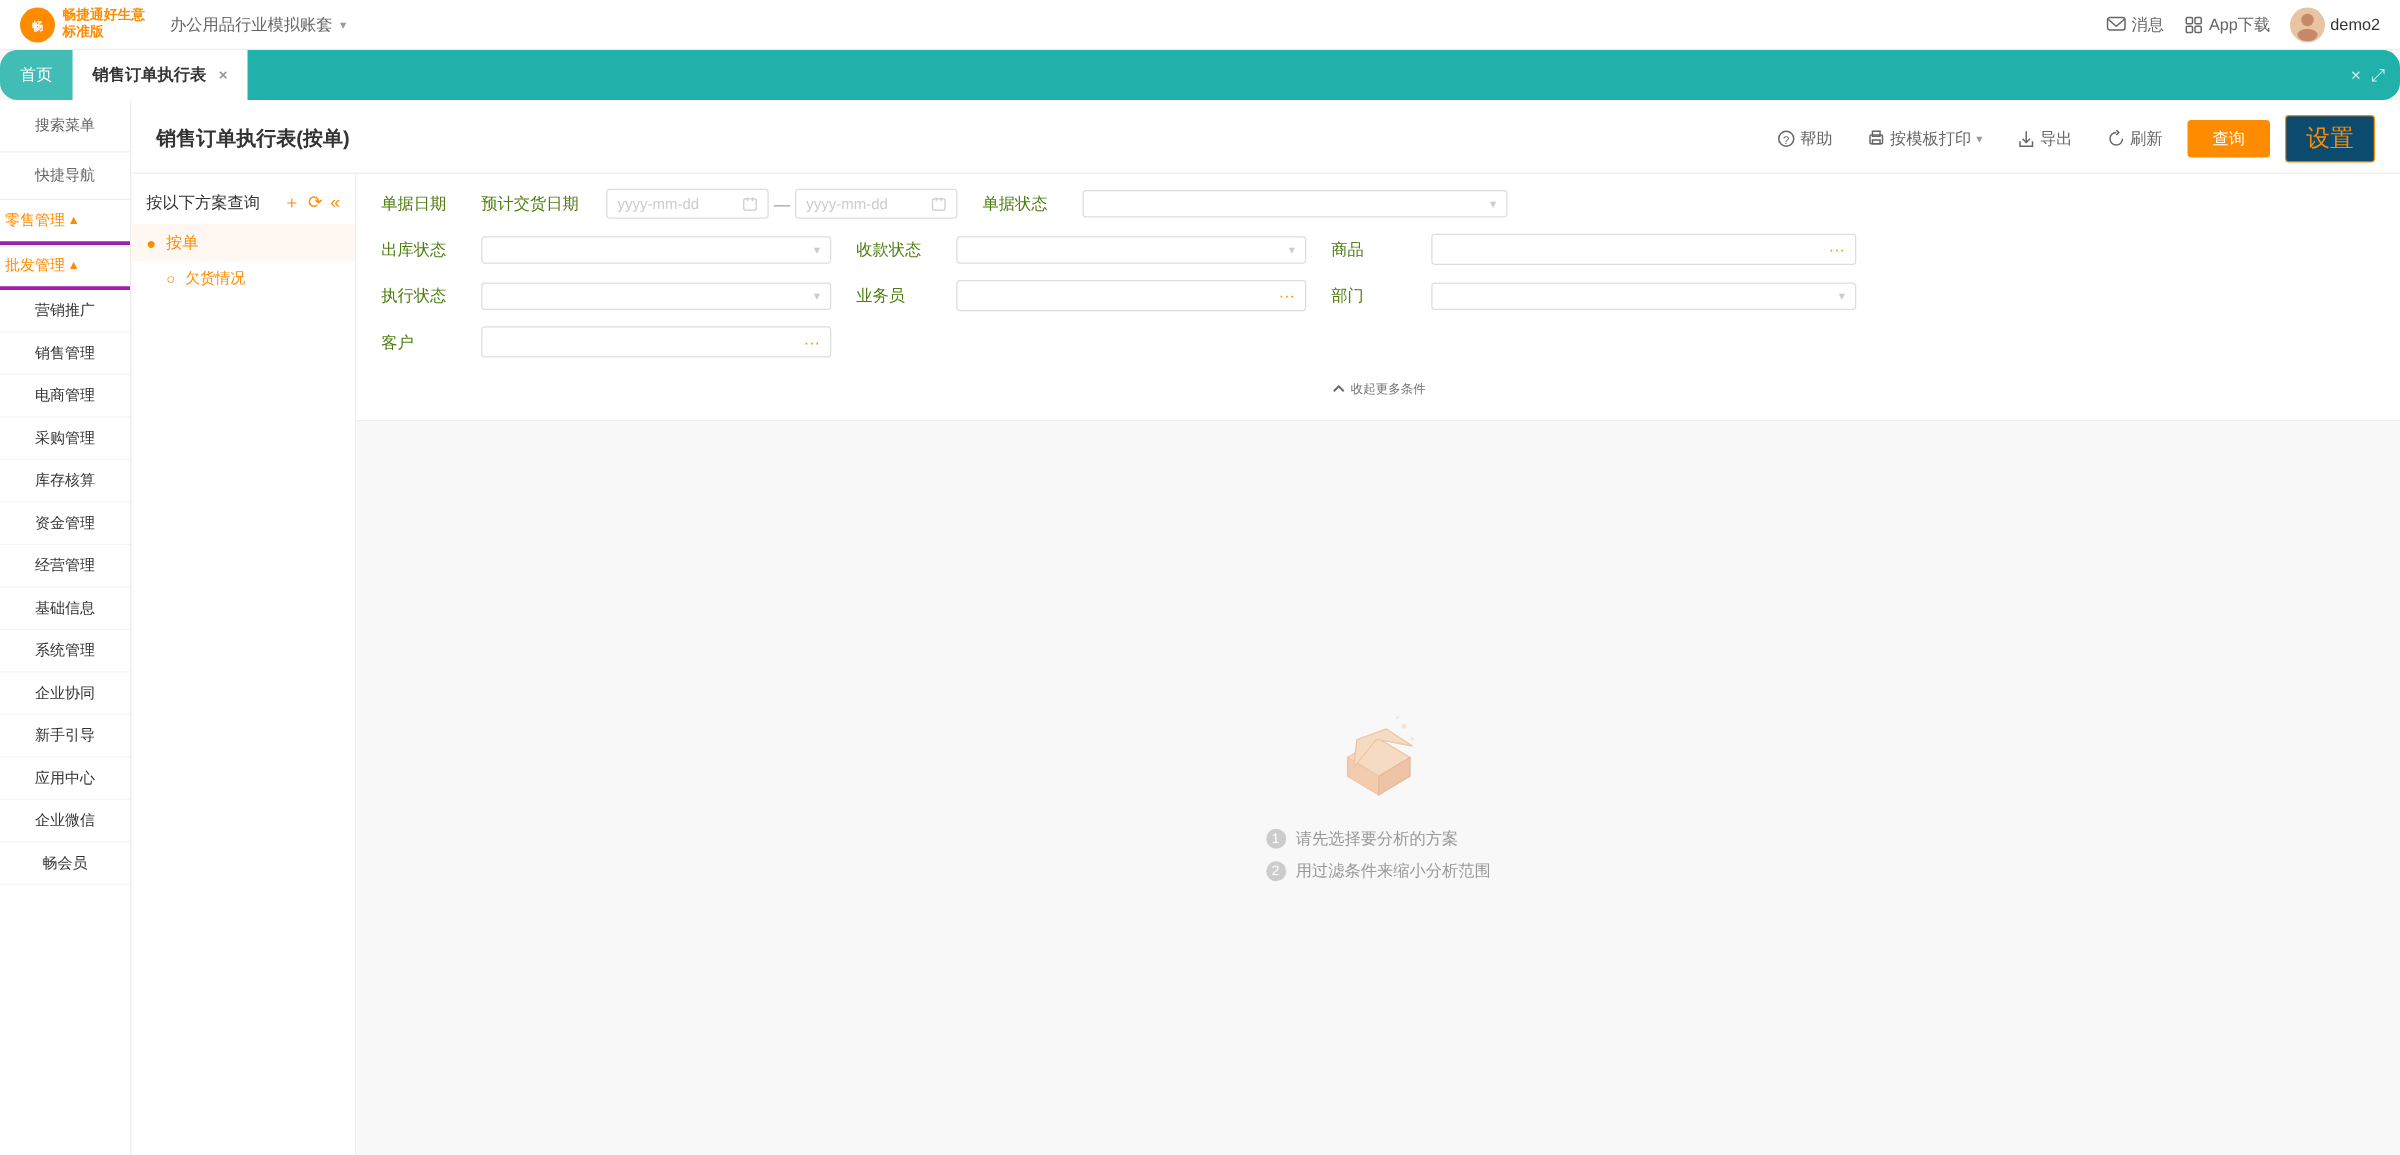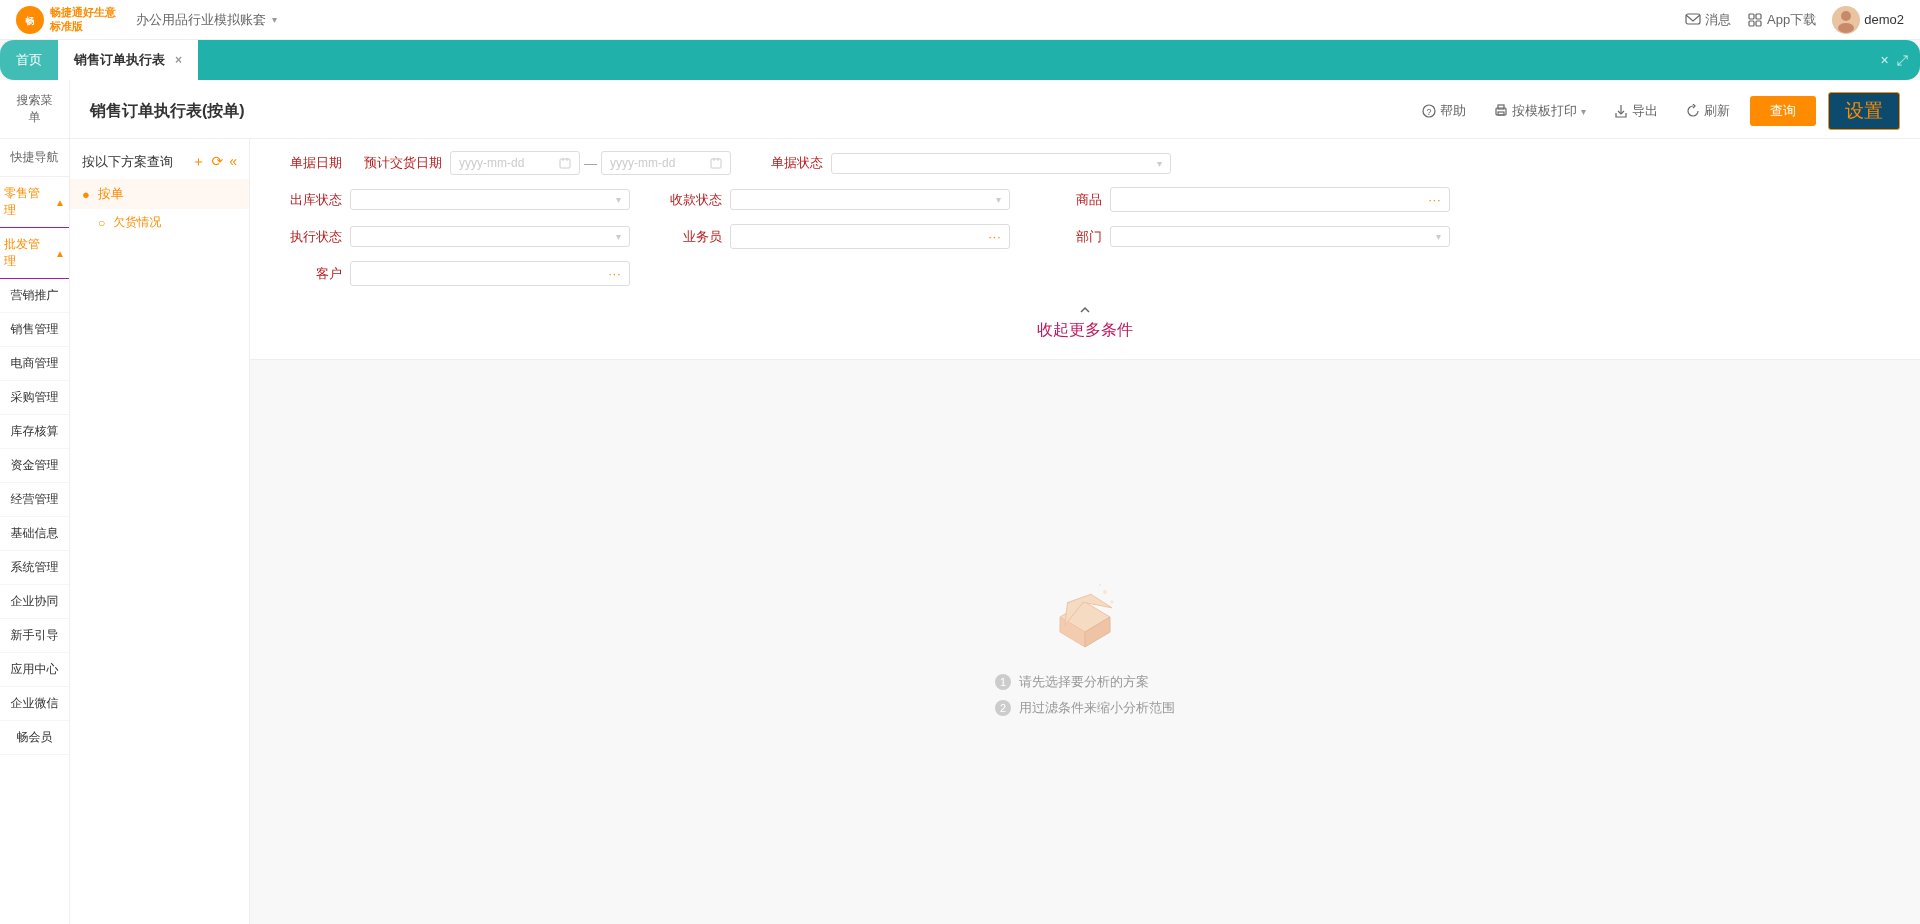--- a/index.html
+++ b/index.html
@@ -135,21 +135,21 @@
 
     
     .main-layout {
       display: flex;
       flex: 1;
       overflow: hidden;
     }
 
     
     .sidebar {
-      width: 70px;
+      width: 105px;
       background: #fff;
       border-right: 1px solid #eee;
       display: flex;
       flex-direction: column;
       flex-shrink: 0;
       overflow-y: auto;
     }
     .sidebar-search {
       padding: 8px;
       border-bottom: 1px solid #f0f0f0;
@@ -179,27 +179,27 @@
       align-items: center;
       padding: 8px 4px;
       cursor: pointer;
       font-size: 12px;
       color: #333;
       border-bottom: 1px solid #f5f5f5;
     }
     .sidebar-item-with-arrow {
       display: flex;
       align-items: center;
-      justify-content: flex-end;
-      gap: 15px;
+      justify-content: flex-start;
+      gap: 2px;
       padding: 8px 4px;
       cursor: pointer;
       font-size: 12px;
       color: #333;
-      border-bottom: 1px solid #a21caf;
+      border-bottom: 3px solid #a21caf;
     }
     .sidebar-item-with-arrow.expanded { color: #ff8c00; }
 
     
     .content-area {
       flex: 1;
       overflow: hidden;
       display: flex;
       flex-direction: column;
     }
@@ -271,23 +271,23 @@
     .filter-row {
       display: flex;
       align-items: center;
       margin-bottom: 12px;
       gap: 0;
     }
     .filter-row:last-child { margin-bottom: 0; }
     .filter-label {
       width: 80px;
       font-size: 13px;
-      color: #b91c1c;
+      color: #4d7c0f;
       flex-shrink: 0;
-      text-align: right;
+      text-align: left;
       padding-right: 8px;
     }
     .date-filter-group {
       display: flex;
       align-items: center;
       gap: 0;
       flex: 1;
     }
     .date-tabs {
       display: flex;
@@ -343,27 +343,26 @@
       color: #ff8c00;
       font-size: 13px;
       cursor: pointer;
       margin-left: 8px;
     }
     .collapse-btn {
       display: flex;
       align-items: center;
       justify-content: center;
       gap: 4px;
-      font-size: 16px;
-      color: #be185d;
+      font-size: 10px;
+      color: #737373;
       cursor: pointer;
       padding: 6px 0;
       margin-top: 4px;
       width: 100%;
-      flex-direction: column;
     }
 
     
     .content-split {
       display: flex;
       flex: 1;
       overflow: hidden;
     }
     .scheme-panel {
       width: 180px;

